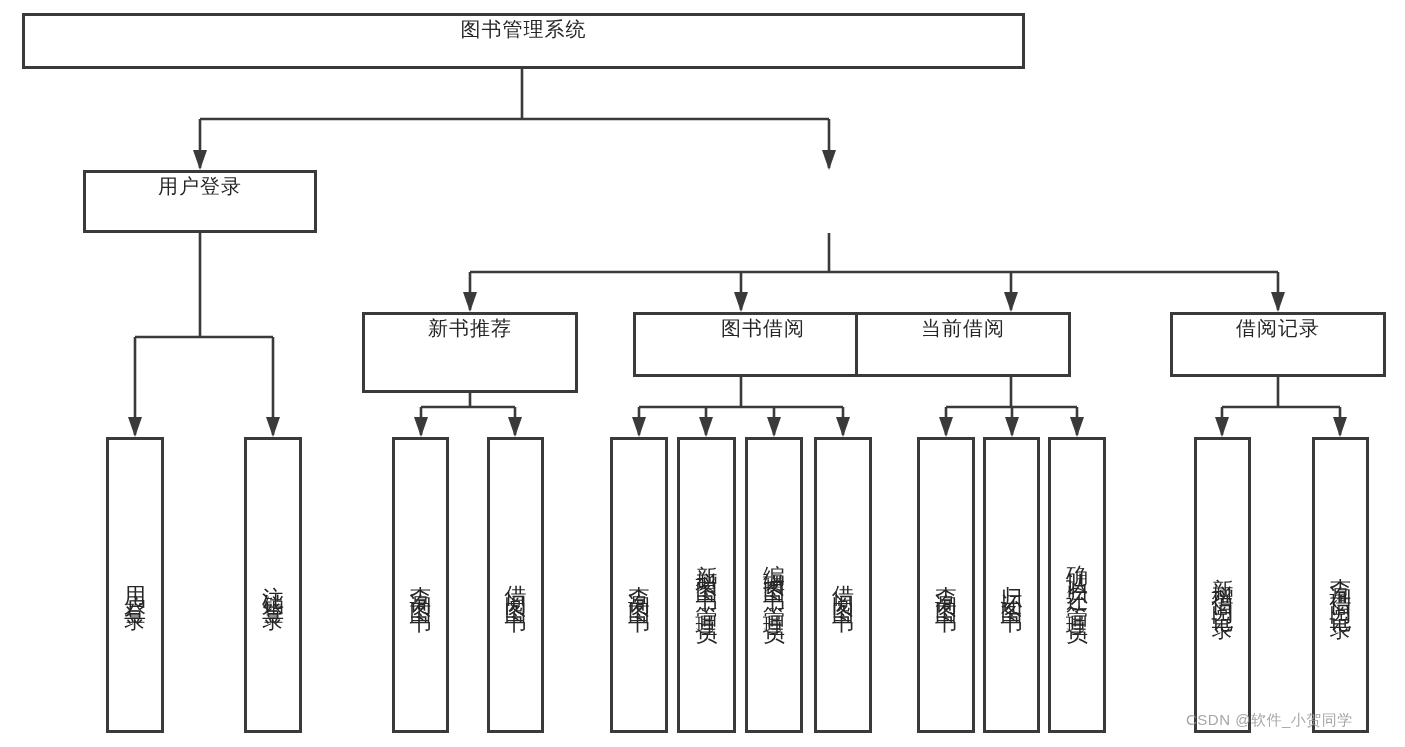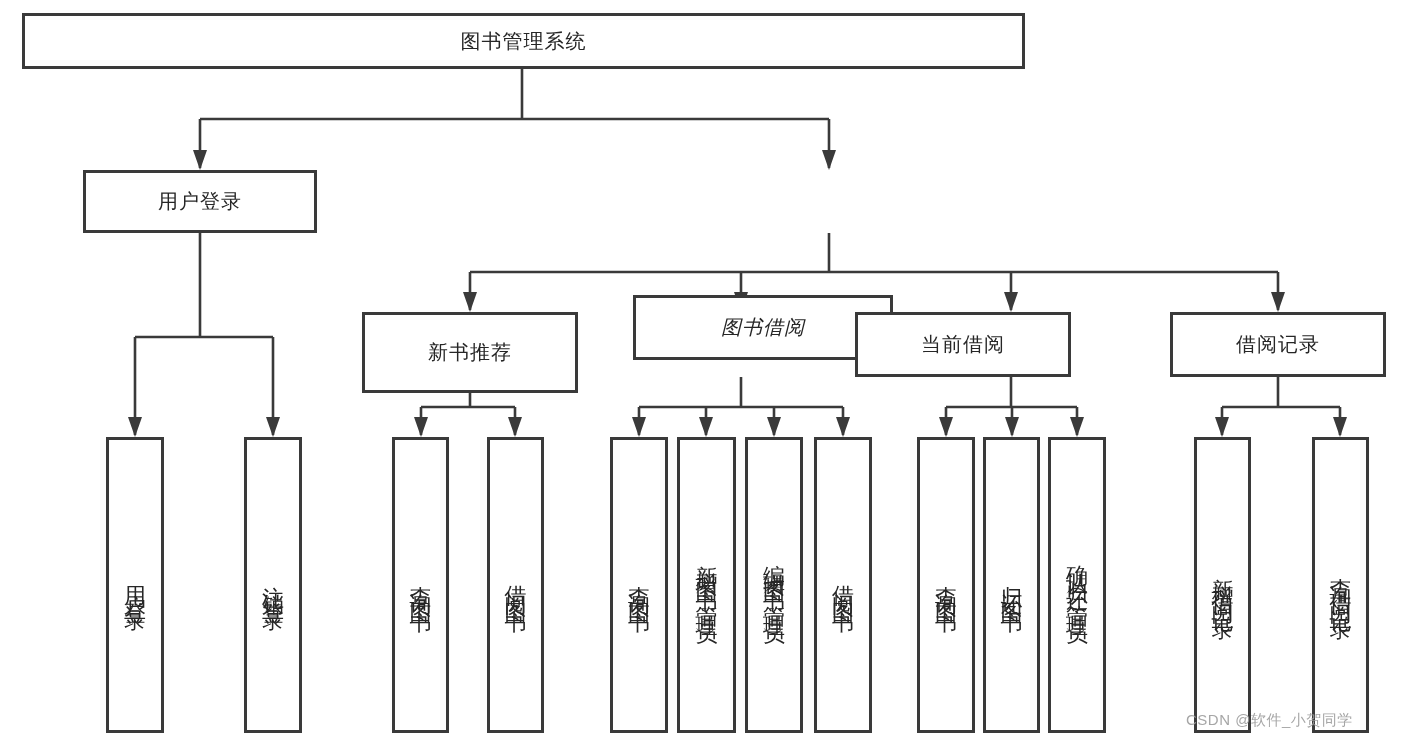--- a/index.html
+++ b/index.html
@@ -30,21 +30,20 @@
   .wires polygon {
     fill: #3a3a3a;
     stroke: none;
   }
   .node {
     position: absolute;
     box-sizing: border-box;
     border: 3px solid #3a3a3a;
     background: #ffffff;
     display: flex;
-    align-items: center;
     justify-content: center;
     z-index: 2;
     font-size: 20px;
     letter-spacing: 1px;
     color: #262626;
   }
   .leaf {
     position: absolute;
     top: 437px;
     height: 296px;
@@ -132,21 +131,21 @@
     <span>图书管理系统</span>
   </div>
 
   <div class="node" style="left:83px; top:170px; width:234px; height:63px;">
     <span>用户登录</span>
   </div>
 
   <div class="node" style="left:362px; top:312px; width:216px; height:81px;">
     <span>新书推荐</span>
   </div>
-  <div class="node" style="left:633px; top:295px; width:260px; height:65px;font-style:italic;">
+  <div class="node" style="left:633px; top:312px; width:260px; height:65px;">
     <span>图书借阅</span>
   </div>
   <div class="node" style="left:855px; top:312px; width:216px; height:65px;">
     <span>当前借阅</span>
   </div>
   <div class="node" style="left:1170px; top:312px; width:216px; height:65px;">
     <span>借阅记录</span>
   </div>
 
   <div class="leaf" style="left:106px; width:58px;">

